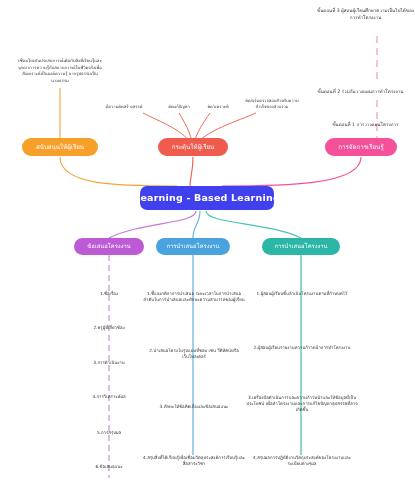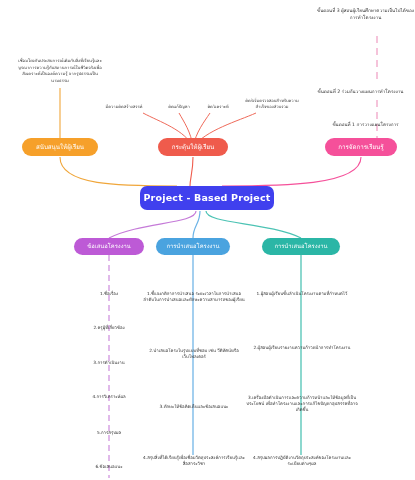--- a/index.html
+++ b/index.html
@@ -134,21 +134,21 @@
     <path d="M200,211 C200,224 193,226 193,238" stroke="#6bb3e6" stroke-width="1.2" fill="none"></path>
     <path d="M206,211 C206,224 268,222 301,238" stroke="#4cc3b4" stroke-width="1.2" fill="none"></path>
 
     <path d="M109,255 L109,478" stroke="#d49ce2" stroke-width="1.4" fill="none" stroke-dasharray="6 4"></path>
 
     <path d="M193,255 L193,455" stroke="#7cbbe8" stroke-width="1.4" fill="none"></path>
 
     <path d="M301,255 L301,455" stroke="#5cc8ba" stroke-width="1.4" fill="none"></path>
   </svg>
 
-  <div class="node node-center">Project - Based Project</div>
+  <div class="node node-center">Learning - Based Learning</div>
 
   <div class="node node-orange">สนับสนุนให้ผู้เรียน</div>
 
   <div class="node node-red">กระตุ้นให้ผู้เรียน</div>
 
   <div class="node node-pink">การจัดการเรียนรู้</div>
 
   <div class="node node-purple">ข้อเสนอโครงงาน</div>
 
   <div class="node node-blue">การนำเสนอโครงงาน</div>

